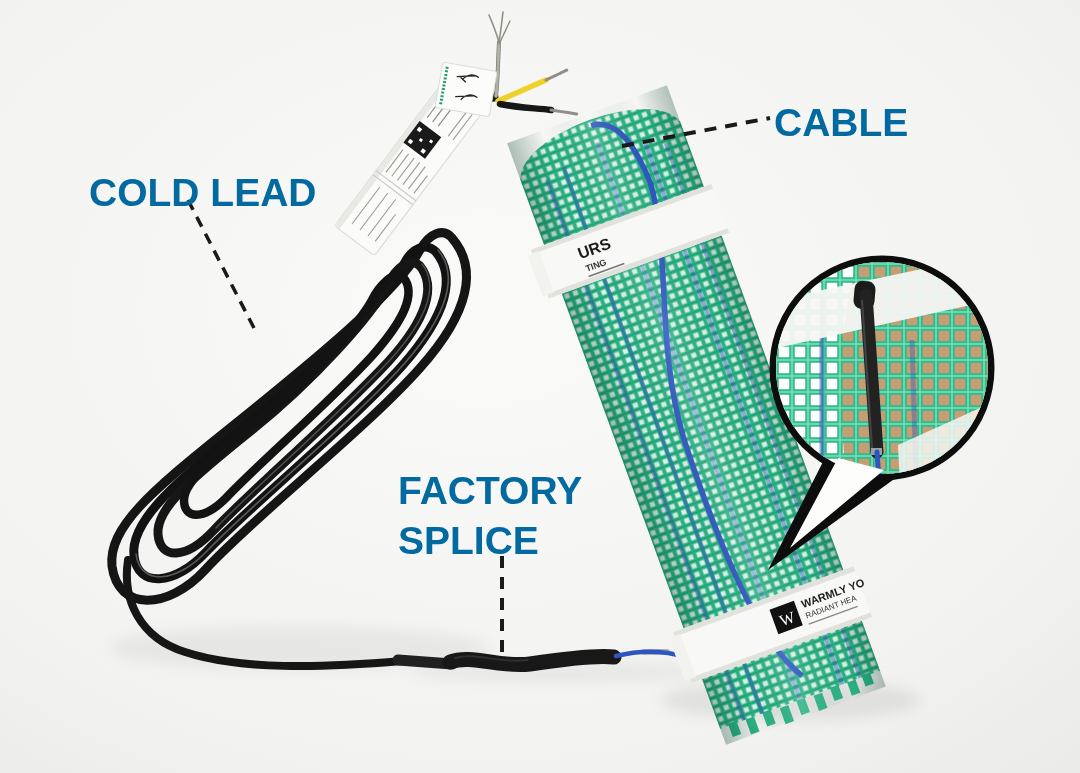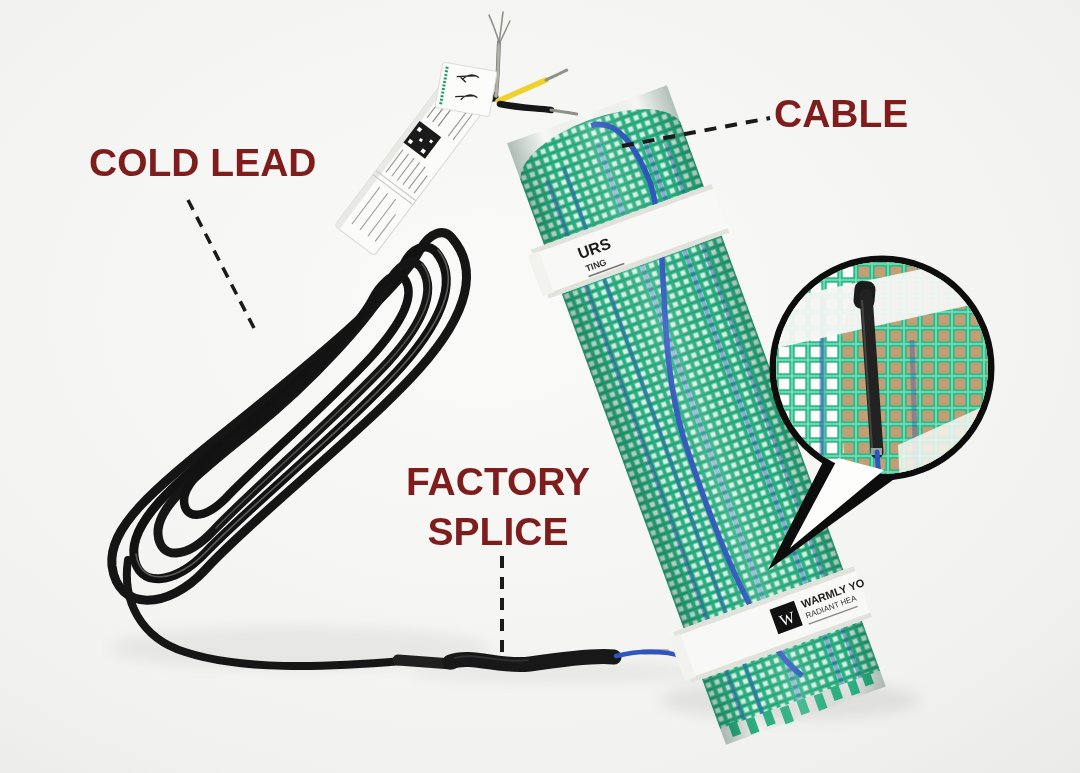--- a/index.html
+++ b/index.html
@@ -10,26 +10,27 @@
     background:#f3f3f1;
     font-family:"Liberation Sans", sans-serif;
   }
   #scene{position:absolute;left:0;top:0;}
   .anno{
     position:absolute;
     font-family:"Liberation Sans", sans-serif;
     font-weight:700;
     font-size:39px;
     line-height:1.28;
-    color:#7f1d1d;
+    color:#0369a1;
     letter-spacing:0px;
     white-space:nowrap;
     user-select:none;
+    margin-top:9px;
   }
-  .anno.center{text-align:center;white-space:normal;}
+  .anno.center{text-align:left;white-space:normal;}
 </style>
 </head>
 <body>
 
 <div id="canvas">
 
 <svg id="scene" width="1080" height="773" viewBox="0 0 1080 773">
   <defs>
     <radialGradient id="bgGrad" cx="45%" cy="40%" r="85%">
       <stop offset="0%" stop-color="#fafaf8"></stop>
@@ -240,20 +241,20 @@
     <polygon points="838,458 884,470 790,548" fill="#fdfdfc"></polygon>
   </g>
 
   <g stroke="#1a1a1a" fill="none">
     <line x1="188" y1="200" x2="254" y2="328" stroke-width="3.5" stroke-dasharray="11 8"></line>
     <line x1="622" y1="146" x2="770" y2="118" stroke-width="4" stroke-dasharray="12 9"></line>
     <line x1="502" y1="556" x2="502" y2="660" stroke-width="4" stroke-dasharray="12 9"></line>
   </g>
 </svg>
 
-<div class="anno" style="left:89px;top:138px;">COLD LEAD</div>
+<div class="anno" style="left:89px;top:159px;">COLD LEAD</div>
 
 <div class="anno" style="left:774px;top:89px;">CABLE</div>
 
 
 <div class="anno center" style="left:398px;top:457px;width:200px;">FACTORY SPLICE</div>
 
 </div>
 
 </body></html>

